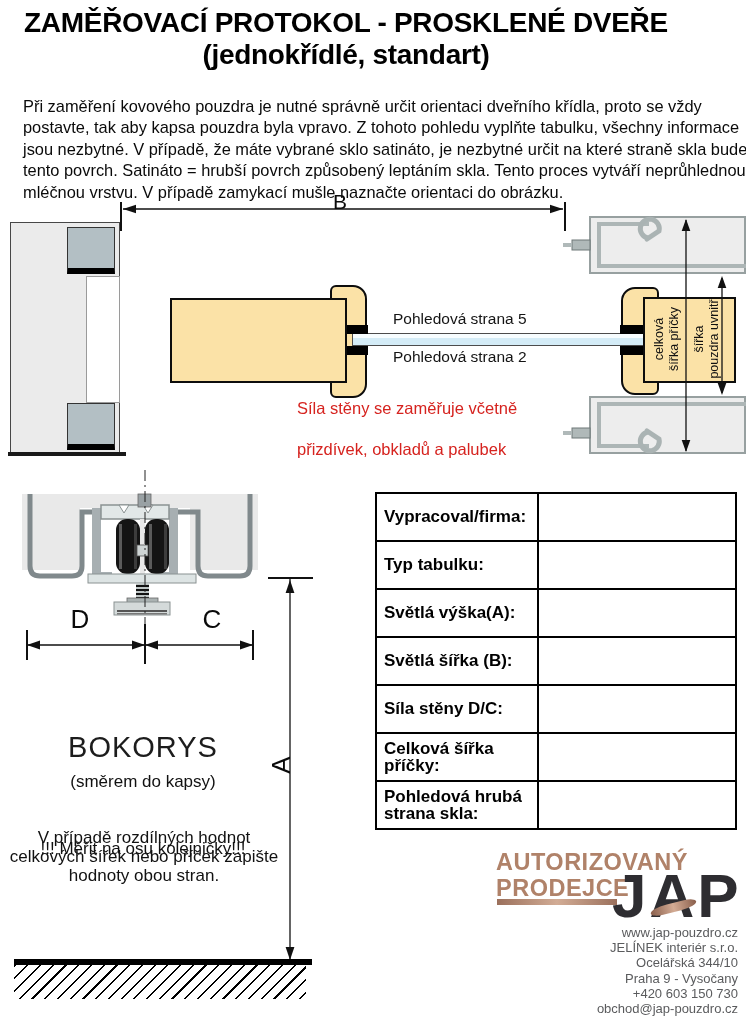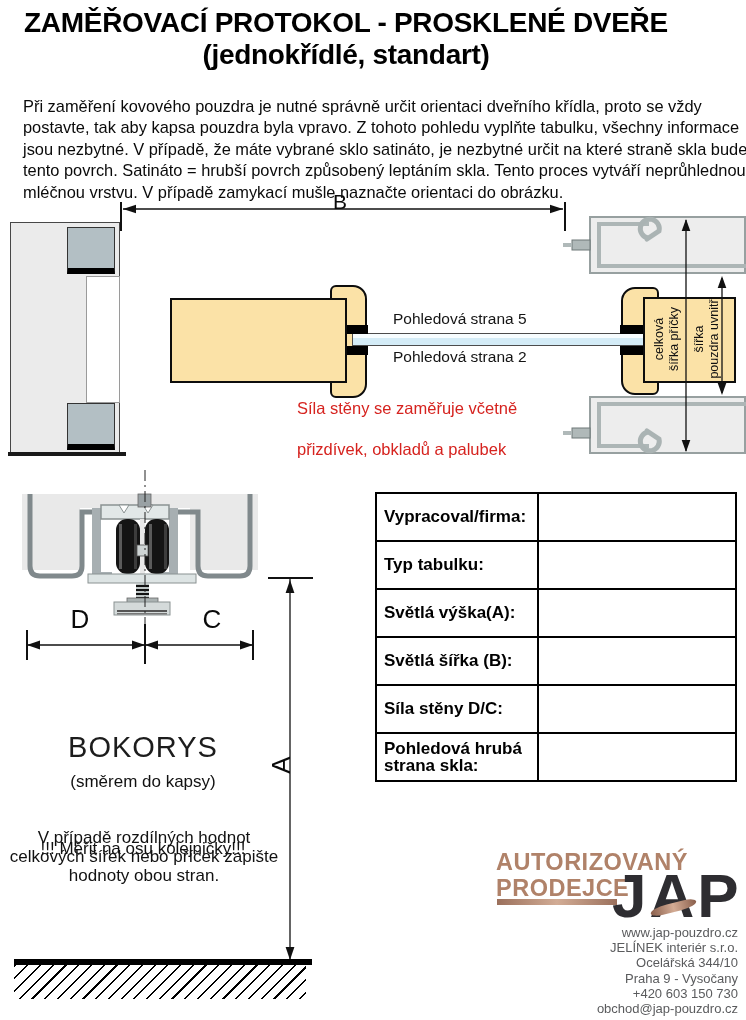--- a/index.html
+++ b/index.html
@@ -238,20 +238,24 @@
         </tr>
     <tr>
           <td class="lab">Světlá šířka (B):</td>
           <td class="val"></td>
         </tr>
     <tr>
           <td class="lab">Síla stěny D/C:</td>
           <td class="val"></td>
         </tr>
     <tr>
+          <td class="lab">Celková šířka příčky:</td>
+          <td class="val"></td>
+        </tr>
+    <tr>
           <td class="lab">Pohledová hrubá strana skla:</td>
           <td class="val"></td>
         </tr>
   </tbody>
     </table>
 
   <div class="auth l1">AUTORIZOVANÝ</div>
   <div class="auth l2">PRODEJCE</div>
   <div class="abs auth-bar"></div>
   <div class="abs jap">JAP</div>

